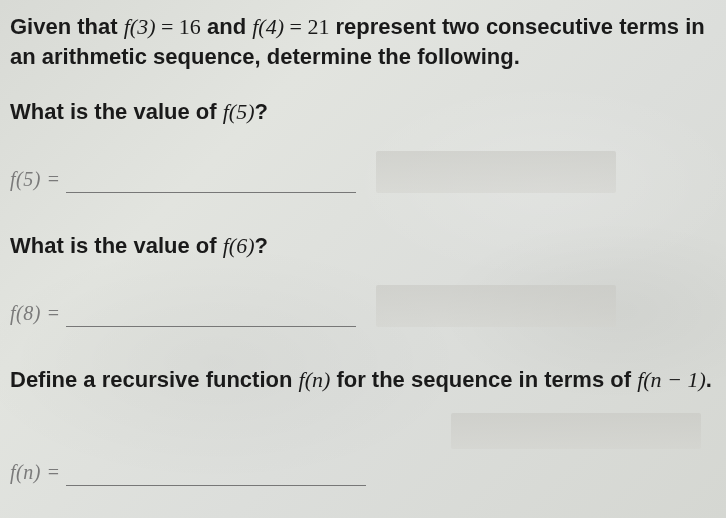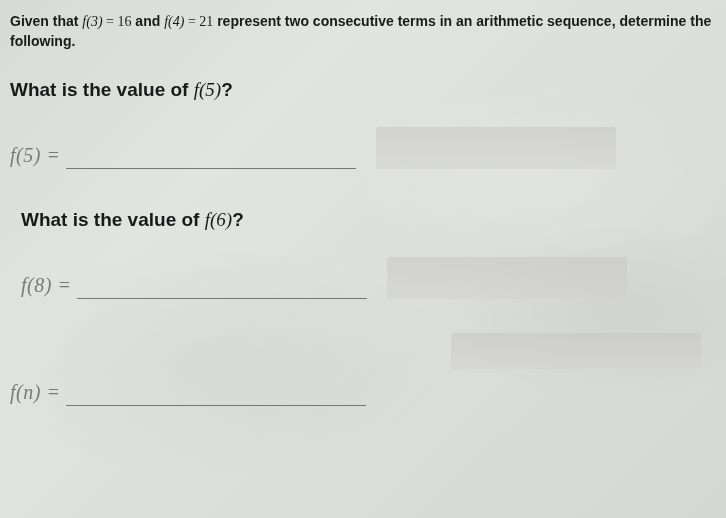--- a/index.html
+++ b/index.html
@@ -18,27 +18,27 @@
       position: absolute;
       inset: 0;
       background:
         radial-gradient(ellipse 200px 100px at 75% 35%, rgba(255,255,255,0.15), transparent),
         radial-gradient(ellipse 250px 120px at 30% 70%, rgba(0,0,0,0.03), transparent),
         radial-gradient(ellipse 180px 90px at 85% 60%, rgba(0,0,0,0.04), transparent);
       pointer-events: none;
     }
     .content { position: relative; z-index: 1; }
     .intro {
-      font-size: 14px;
+      font-size: 22px;
       font-weight: 700;
       line-height: 1.35;
       margin-bottom: 28px;
     }
     .question {
-      font-size: 19px;
+      font-size: 22px;
       font-weight: 700;
       margin-bottom: 26px;
     }
     .input-row {
       display: flex;
       align-items: flex-end;
       gap: 20px;
       margin-bottom: 40px;
     }
     .input-group {
@@ -64,21 +64,21 @@
       outline: none;
       font-size: 18px;
       padding: 0 2px 2px 2px;
     }
     .side-box {
       width: 240px;
       height: 42px;
       background: linear-gradient(180deg, rgba(200,200,195,0.6), rgba(210,210,205,0.5));
       border-radius: 2px;
     }
-    .block2 { margin-top: 10px; margin-left: 11px; }
+    .block2 { margin-top: 10px; }
     .block3 { margin-top: 8px; }
     .row3 .side-box {
       width: 250px;
       height: 36px;
       margin-left: auto;
       margin-right: 15px;
     }
     .q3-box-wrap {
       display: flex;
       margin-top: -6px;
@@ -117,20 +117,23 @@
     <div class="input-row">
       <div class="input-group">
         <span class="input-label">f(8) =</span>
         <input type="text" class="input-line" style="">
       </div>
       <div class="side-box"></div>
     </div>
   </div>
 
   <div class="block3">
+    <p class="question">
+      <span>Define a recursive function </span><span class="mathvar">f(n)</span><span> for the sequence in terms of </span><span class="mathvar nowrap">f(n − 1)</span><span>.</span>
+    </p>
     <div class="q3-box-wrap row3">
       <div class="side-box"></div>
     </div>
     <div class="input-row last-row">
       <div class="input-group">
         <span class="input-label">f(n) =</span>
         <input type="text" class="input-line" style="">
       </div>
     </div>
   </div>

